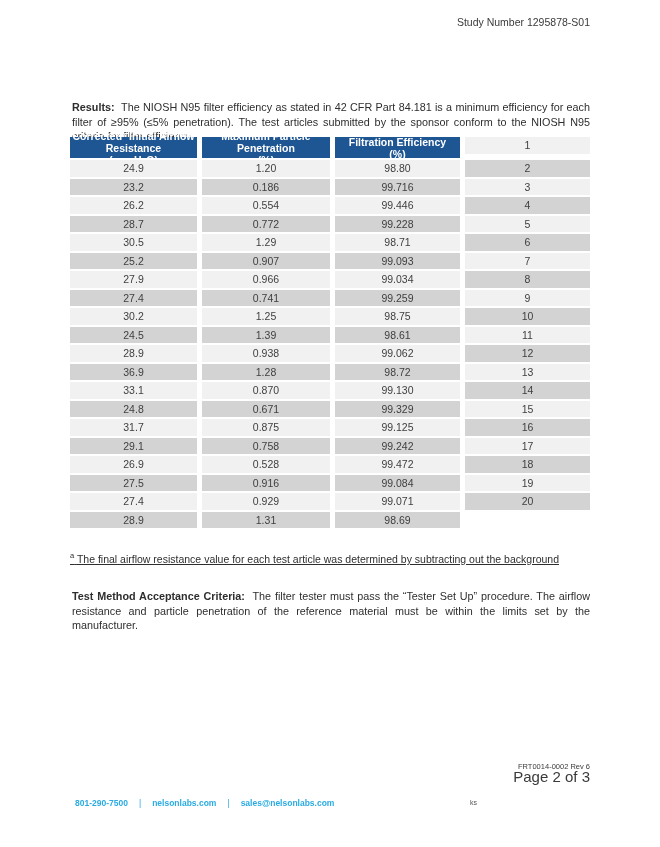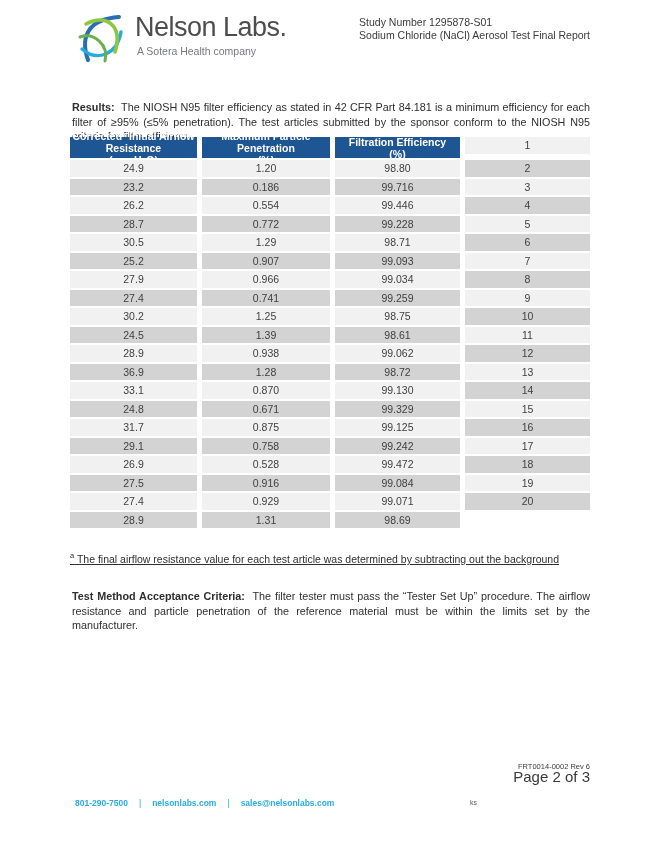--- a/index.html
+++ b/index.html
@@ -42,36 +42,23 @@
   .footer-right{position:absolute;right:70px;top:762px;text-align:right;color:#3a3a3a;}
   .footer-doc{font-size:7.5px;line-height:9px;}
   .footer-page{font-size:15px;line-height:12px;}
   a.linklike{color:#29abe2;text-decoration:none;cursor:pointer;}
 </style>
 </head>
 <body>
 
 <div class="page">
 
-  <div class="logo-block">
-    <svg class="logo-mark" viewBox="0 0 56 52" fill="none">
-      <path d="M44 5 C16 7 4 22 13 48" stroke="#2a6db0" stroke-width="4" stroke-linecap="round"></path>
-      <path d="M7 37 C22 50 42 43 46 20" stroke="#27aae1" stroke-width="3.4" stroke-linecap="round"></path>
-      <path d="M11 12 C32 1 48 14 40 40" stroke="#8dc63f" stroke-width="3.6" stroke-linecap="round"></path>
-      <path d="M5 25 C19 20 34 33 30 49" stroke="#6ab04c" stroke-width="3" stroke-linecap="round"></path>
-    </svg>
-    <div class="logo-text">
-      <div class="logo-name">Nelson Labs.</div>
-      <div class="logo-tagline">A Sotera Health company</div>
-    </div>
-  </div>
 
   <div class="doc-head">
     <div>Study Number 1295878-S01</div>
-    <div>Sodium Chloride (NaCl) Aerosol Test Final Report</div>
   </div>
 
   <div class="para results-para">
     <b>Results:</b>&nbsp;
     <span>The NIOSH N95 filter efficiency as stated in 42 CFR Part 84.181 is a minimum efficiency for each filter of ≥95% (≤5% penetration).  The test articles submitted by the sponsor conform to the NIOSH N95 criteria for filter efficiency.</span>
   </div>
 
   <div class="table">
       <div class="th">Correctedᵃ Initial Airflow
 Resistance

